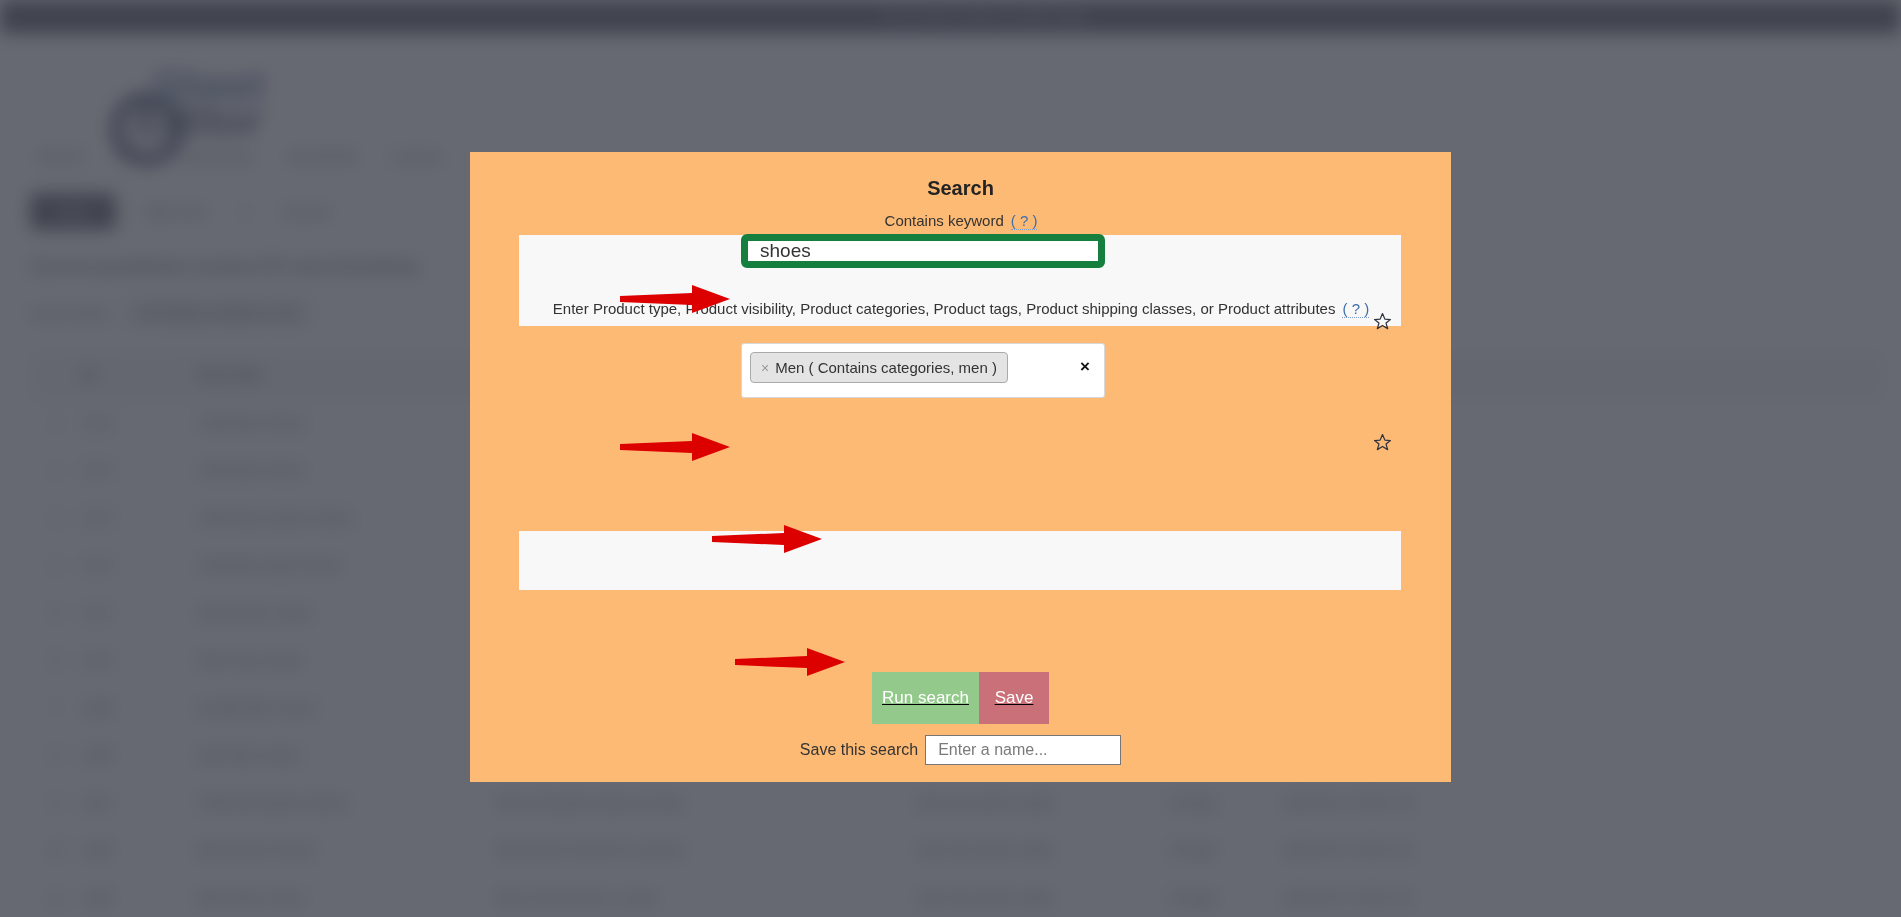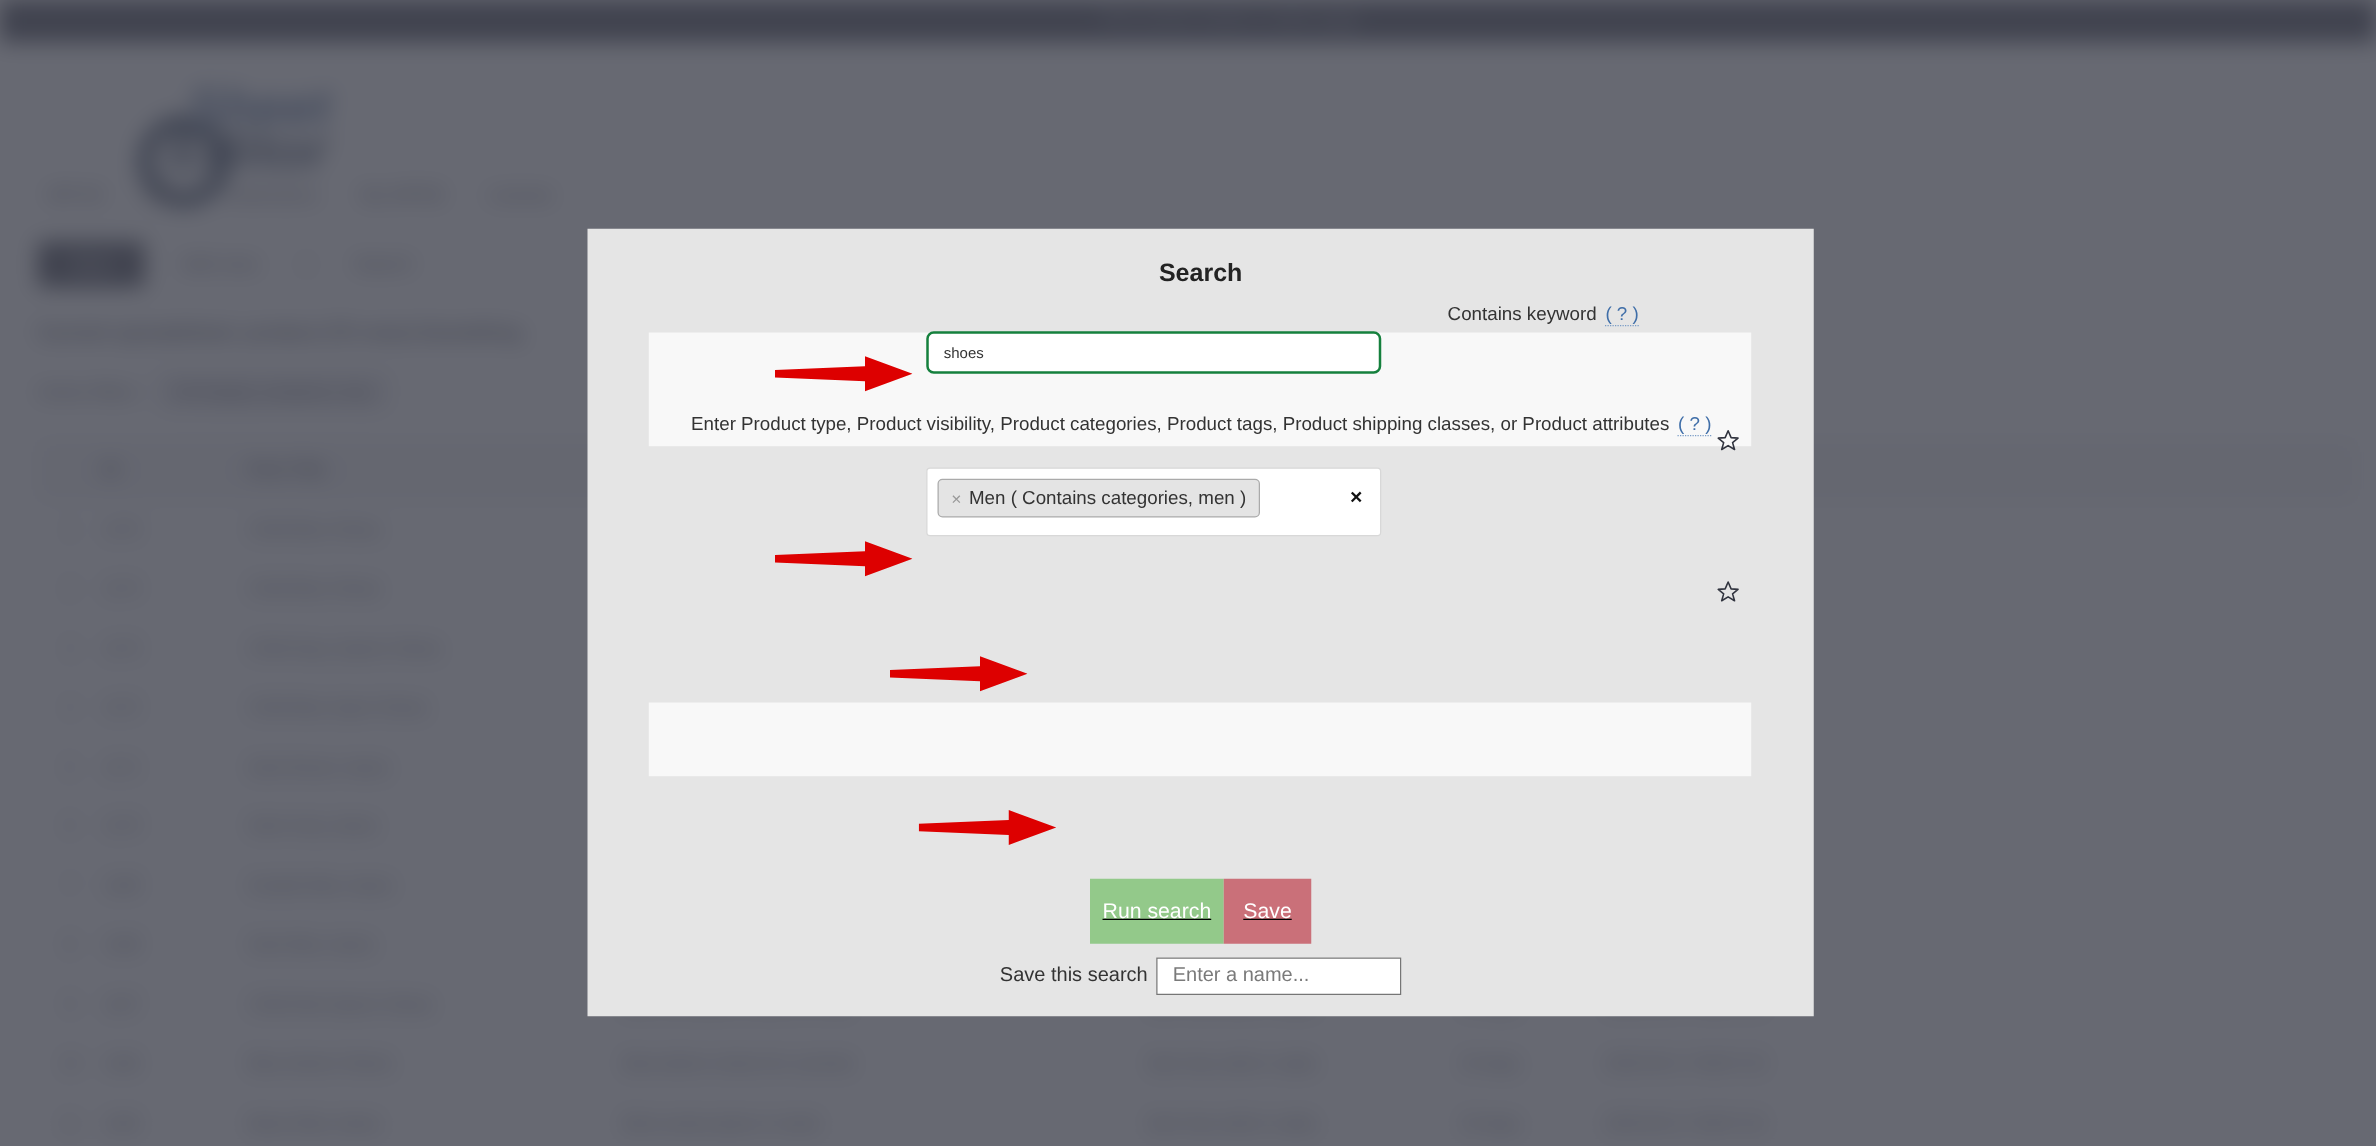--- a/index.html
+++ b/index.html
@@ -87,54 +87,53 @@
     position: absolute; inset: 0;
     background: #41434f;
     opacity: .80;
   }
 
   
   #modal {
     position: absolute;
     left: 470px; top: 152px;
     width: 981px; height: 630px;
-    background: #e5e5e5;
-    margin-top: 31px;
+    background: #fdba74;
   }
   .modal-title {
     text-align: center;
     font-size: 20px; font-weight: bold; color: #232323;
     padding-top: 25px;
   }
 
   .band {
     position: absolute; left: 49px; width: 882px;
     background: #f8f8f8;
   }
   .band-keyword { top: 83px; height: 91px; }
   .band-variations { top: 379px; height: 59px; }
 
   .field-label {
     position: absolute; text-align: center;
     font-size: 15px; color: #333333; line-height: 1.45;
   }
-  .lbl-keyword { left: 141px; top: 58px; width: 700px; text-align: right; }
+  .lbl-keyword { left: 141px; top: 58px; width: 700px; }
   .lbl-taxonomy { left: 41px; top: 146px; width: 900px; }
 
   .help-link {
     color: #3f6ea8; border-bottom: 1px dotted #7a9cc6;
     cursor: pointer; margin-left: 7px; font-size: 15px;
   }
 
   .text-input {
     position: absolute;
     background: #ffffff;
-    border: 2px solid #15803d;
+    border: 7px solid #15803d;
     border-radius: 6px;
-    font-size: 12px; color: #333333;
+    font-size: 19px; color: #333333;
     padding: 0 12px;
     outline: none;
     font-family: "Liberation Sans", sans-serif;
   }
   #keyword-input {
     left: 271px; top: 82px; width: 364px; height: 34px;
   }
 
   #taxonomy-box {
     position: absolute; left: 271px; top: 191px; width: 364px; height: 55px;

